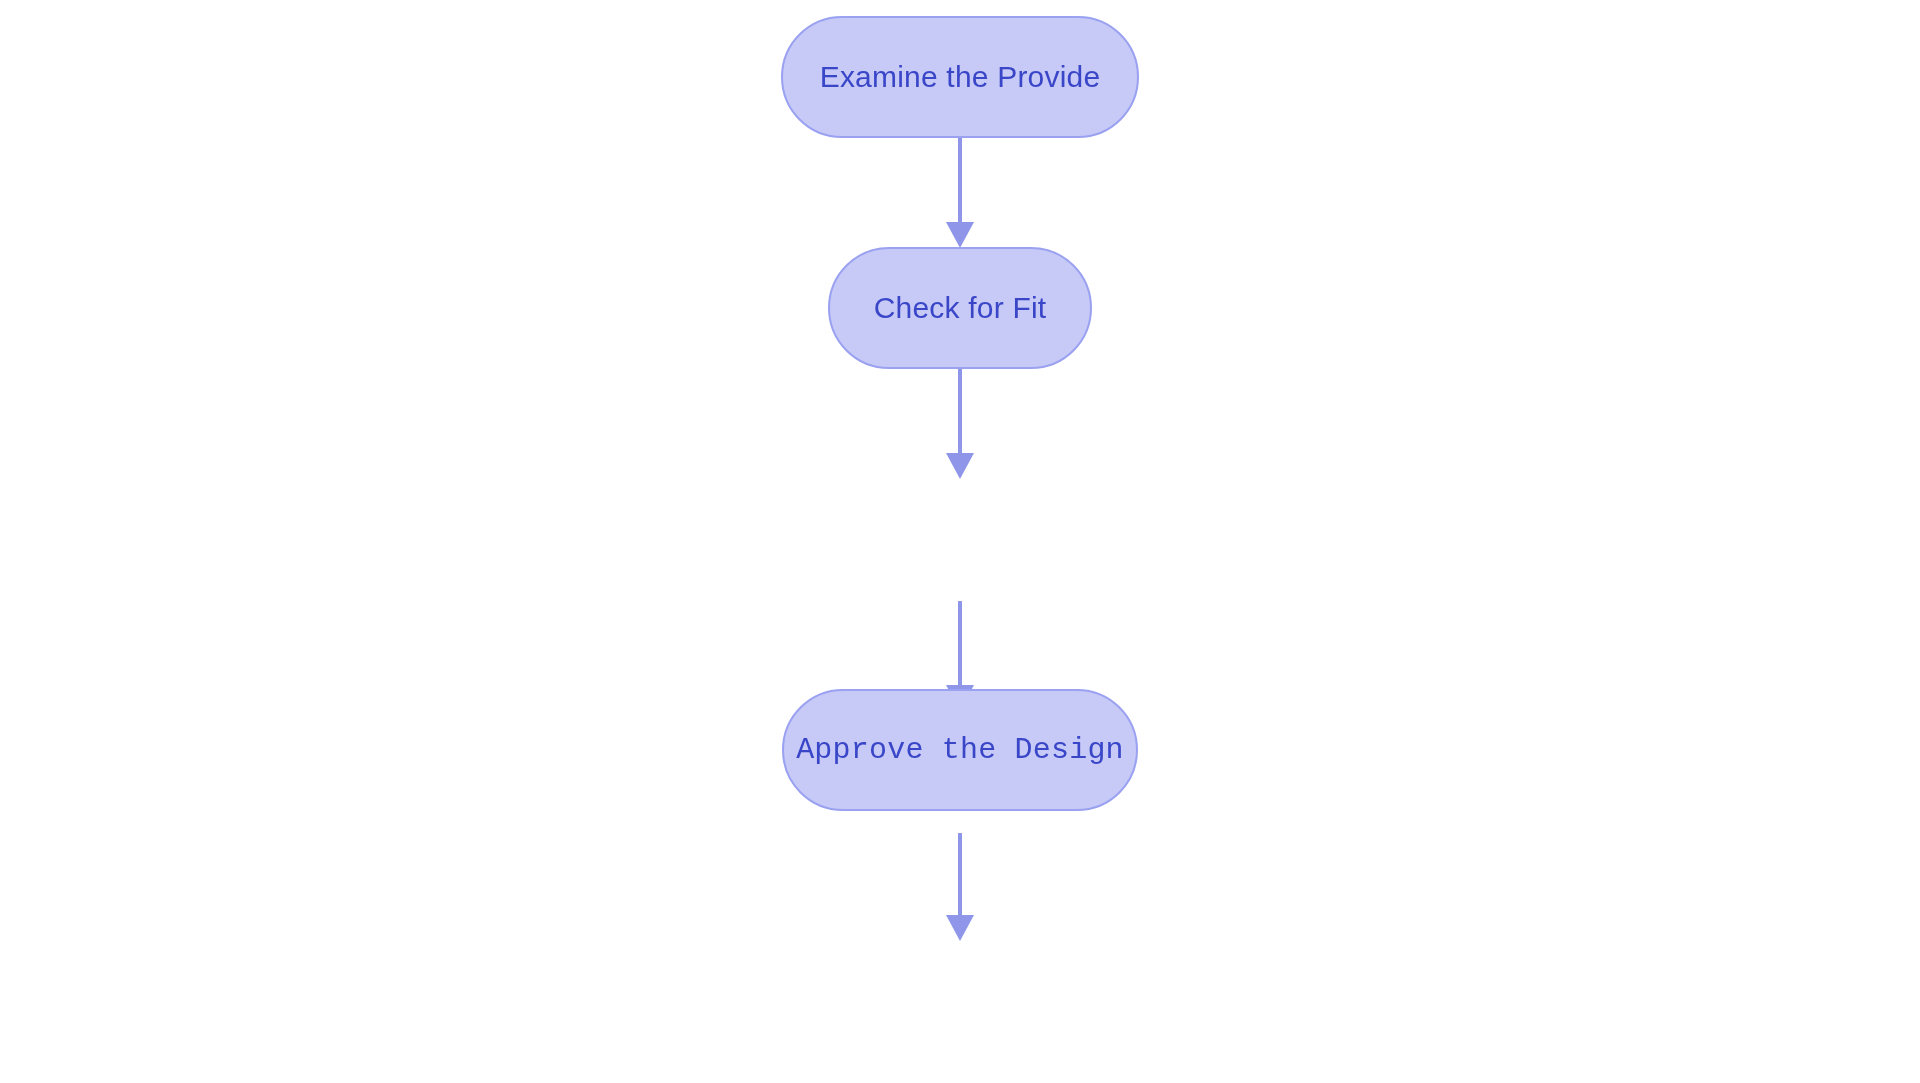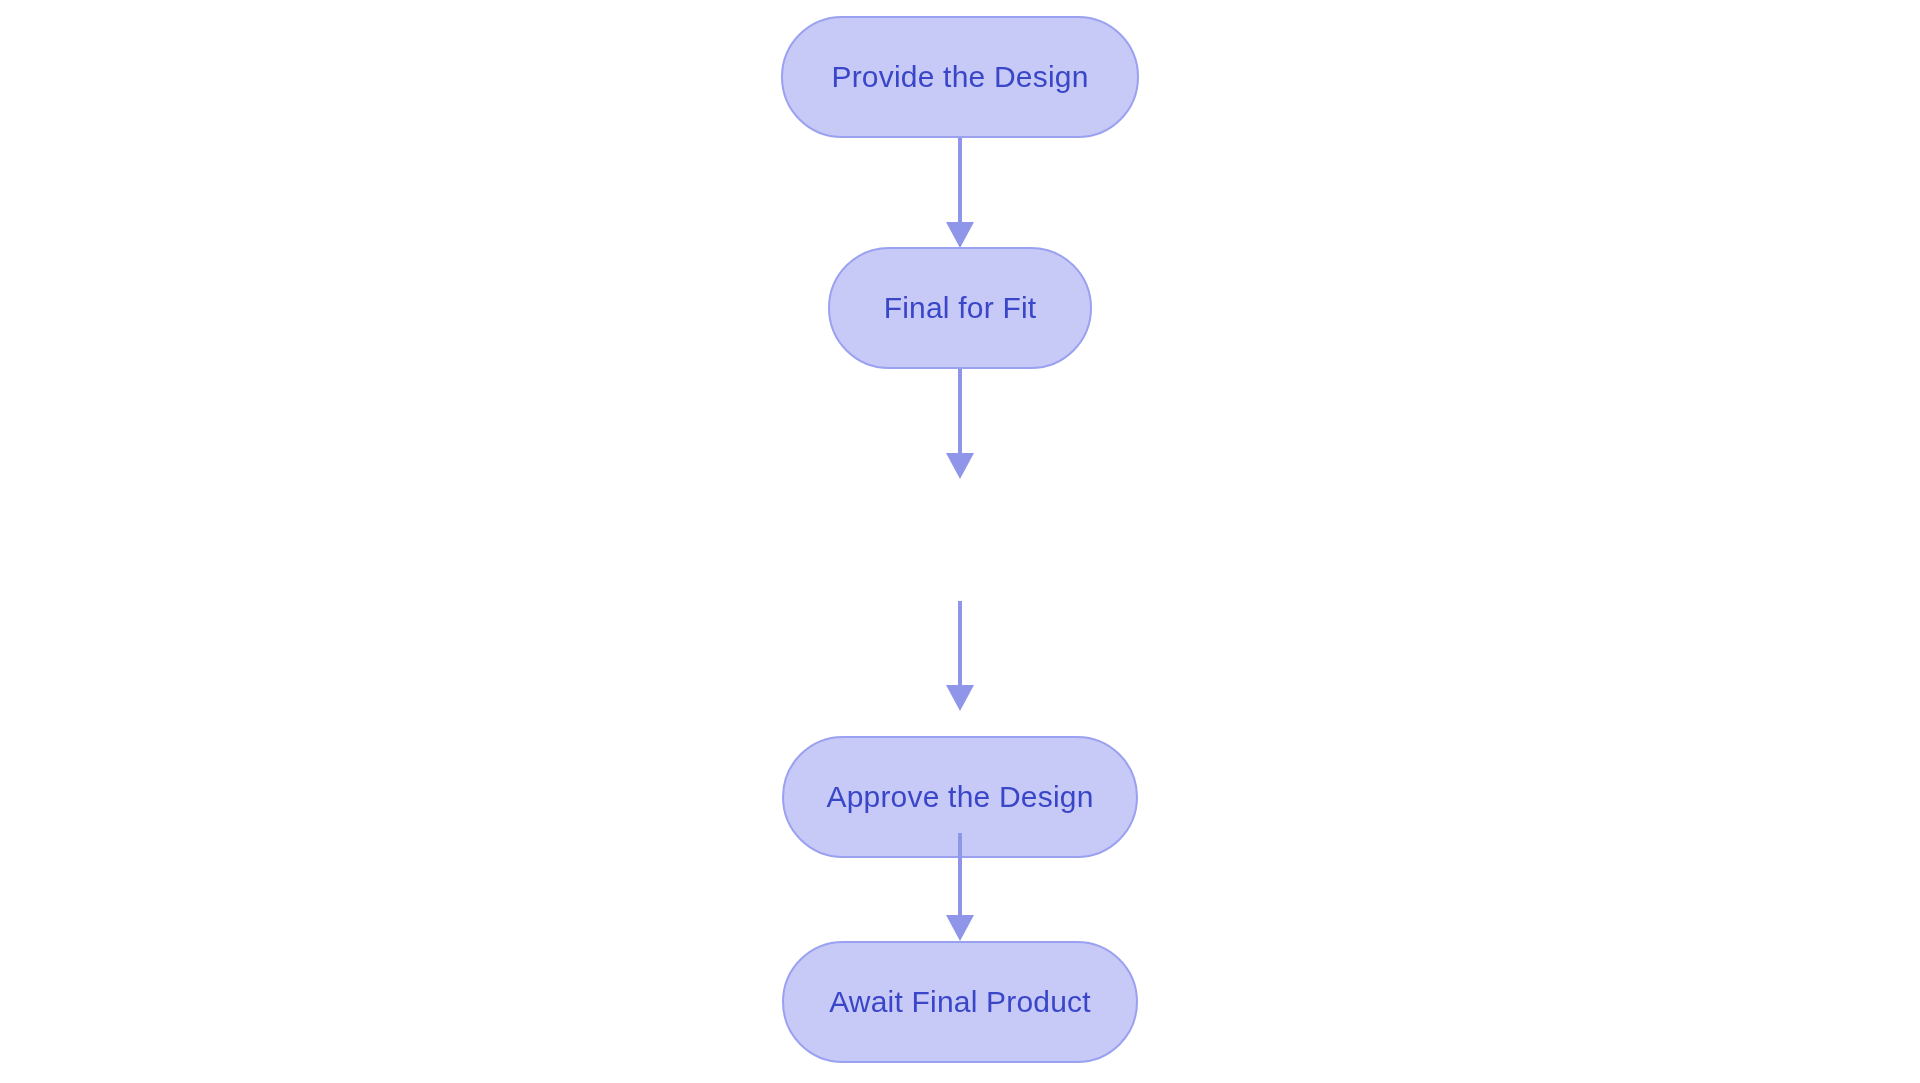--- a/index.html
+++ b/index.html
@@ -33,21 +33,21 @@
   }
   .node-label {
     color: var(--node-text);
     font-size: 30px;
     letter-spacing: 0.2px;
     white-space: nowrap;
   }
   .n1 { top: 16px;  width: 358px; }
   .n2 { top: 247px; width: 264px; }
   .n3 { top: 479px; width: 334px; }
-  .n4 { top: 736px; width: 356px; }
+  .n4 { top: 689px; width: 356px; font-family: Liberation Mono, monospace; }
   .n5 { top: 941px; width: 356px; }
 
   .edge {
     position: absolute;
     left: 50%;
     transform: translateX(-50%);
     display: flex;
     flex-direction: column;
     align-items: center;
   }
@@ -67,30 +67,30 @@
     border-right: 14px solid transparent;
     border-top: 26px solid var(--arrow);
   }
 </style>
 </head>
 <body>
 
 <div class="canvas">
 
   <div class="node n1">
-    <span class="node-label">Provide the Design</span>
+    <span class="node-label">Examine the Provide</span>
   </div>
 
   <div class="edge e1">
     <div class="edge-line"></div>
     <div class="edge-head"></div>
   </div>
 
   <div class="node n2">
-    <span class="node-label">Final for Fit</span>
+    <span class="node-label">Check for Fit</span>
   </div>
 
   <div class="edge e2">
     <div class="edge-line"></div>
     <div class="edge-head"></div>
   </div>
 
 
   <div class="edge e3">
     <div class="edge-line"></div>
@@ -99,17 +99,14 @@
 
   <div class="node n4">
     <span class="node-label">Approve the Design</span>
   </div>
 
   <div class="edge e4">
     <div class="edge-line"></div>
     <div class="edge-head"></div>
   </div>
 
-  <div class="node n5">
-    <span class="node-label">Await Final Product</span>
-  </div>
 
 </div>
 
 </body></html>

